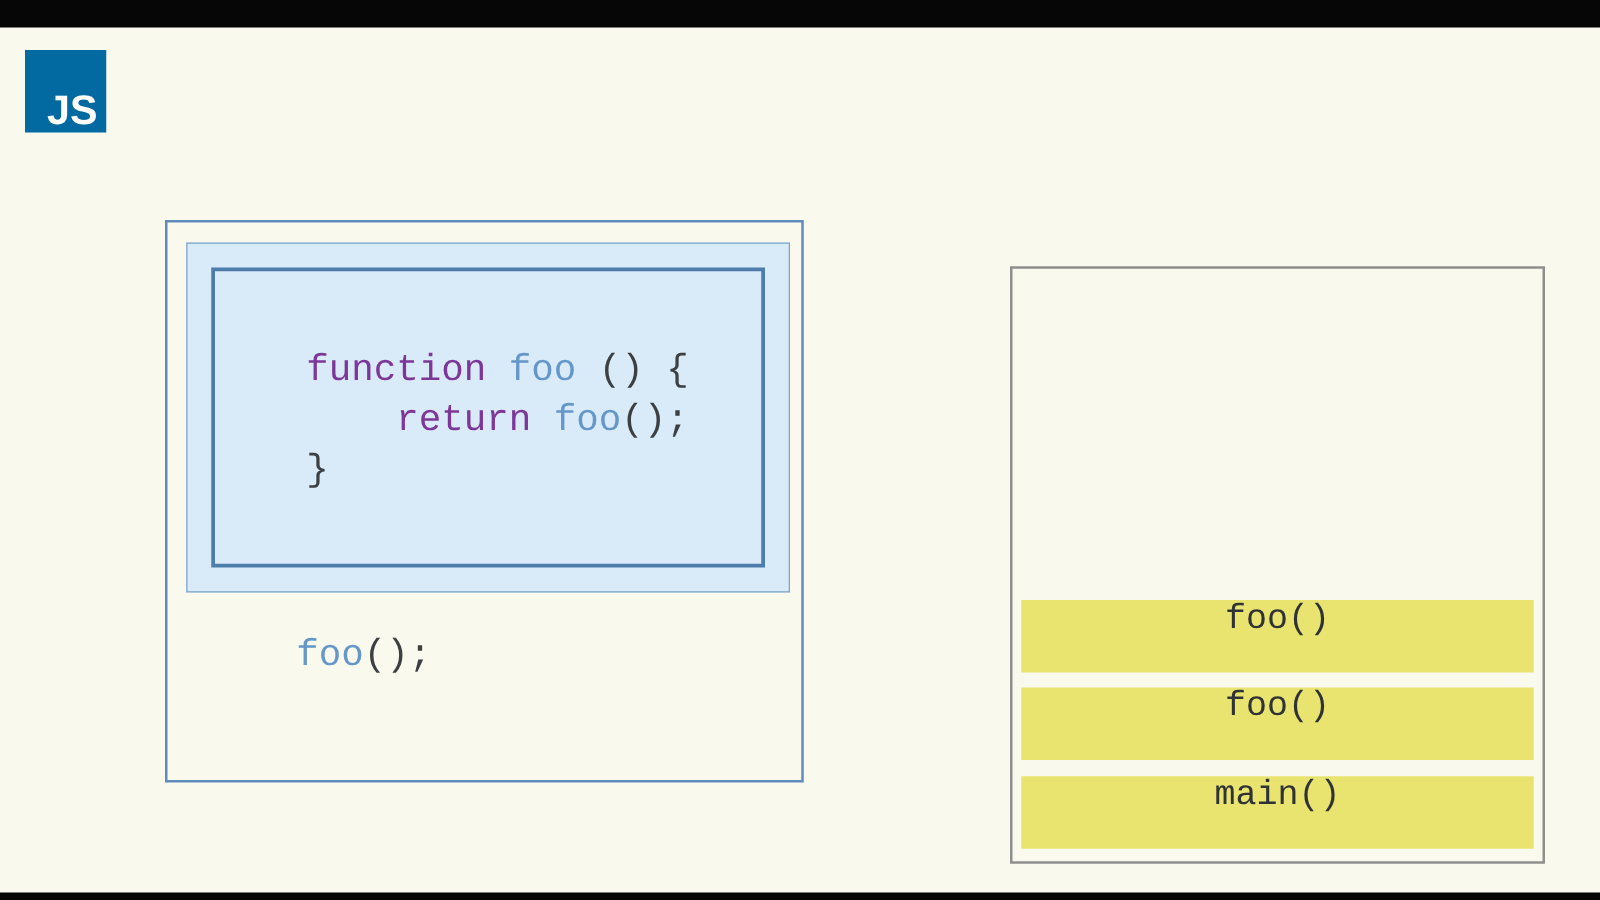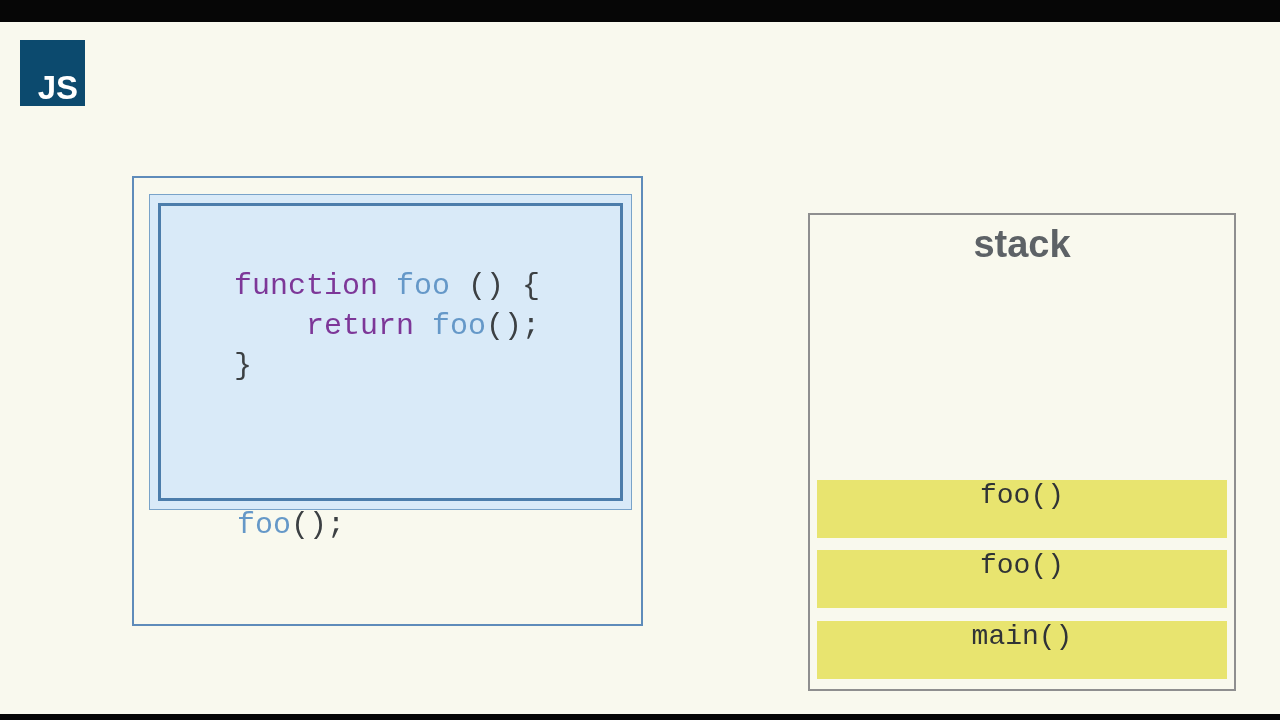--- a/index.html
+++ b/index.html
@@ -6,40 +6,40 @@
   .frame{
     position:relative;width:1280px;height:720px;overflow:hidden;
     background:#f9f9ee;font-family:"Liberation Sans",sans-serif;
   }
   .letterbox{position:absolute;left:0;width:100%;background:#060606;}
   .letterbox.top{top:0;height:22px;}
   .letterbox.bottom{bottom:0;height:6px;}
 
   .js-logo{
     position:absolute;left:20px;top:40px;width:65px;height:66px;
-    background:#0c4a6e;box-sizing:border-box;
+    background:#0369a1;box-sizing:border-box;
     display:flex;align-items:flex-end;justify-content:flex-end;
     padding:0 7px 2px 0;
   }
   .js-logo span{color:#ffffff;font-weight:bold;font-size:33px;line-height:33px;}
 
   .title{
     position:absolute;left:0;top:32px;width:100%;text-align:center;
     color:#565b5f;font-size:78px;line-height:82px;font-weight:bold;margin:0;
   }
   .title span{display:inline-block;transform:scaleX(0.64);transform-origin:50% 50%;letter-spacing:-1px;white-space:pre;}
 
   
   .code-panel{
     position:absolute;left:132px;top:176px;width:511px;height:450px;
     border:2px solid #5f8cba;box-sizing:border-box;background:#f9f9ee;
   }
   .screen{
-    position:absolute;left:149px;top:194px;width:483px;height:316px;
-    background:#d9eaf8;border:1px solid #79a3c9;box-sizing:border-box;padding:8px;
+    position:absolute;left:149px;top:194px;width:483px;height:280px;
+    background:#d9eaf8;border:1px solid #79a3c9;box-sizing:border-box;padding:19px;
   }
   .screen-inner{
     width:100%;height:100%;border:3px solid #4c7dab;box-sizing:border-box;
     padding:60px 0 0 73px;
   }
   .code{font-family:"Liberation Mono","DejaVu Sans Mono",monospace;font-size:30px;line-height:40px;color:#3c4043;}
   .code-line{height:40px;}
   .code span{white-space:pre;}
   .tok-keyword{color:#7d3798;}
   .tok-identifier{color:#6598c8;}
@@ -85,21 +85,20 @@
         <div class="code-line"><span class="tok-keyword">function</span><span class="tok-plain"> </span><span class="tok-identifier">foo</span><span class="tok-plain"> () {</span></div>
         <div class="code-line"><span class="tok-plain">    </span><span class="tok-keyword">return</span><span class="tok-plain"> </span><span class="tok-identifier">foo</span><span class="tok-plain">();</span></div>
         <div class="code-line"><span class="tok-plain">}</span></div>
       </div>
     </div>
   </div>
 
   <div class="code call-line"><span class="tok-identifier">foo</span><span class="tok-plain">();</span></div>
 
   <div class="stack-panel">
-    <div class="stack-label">stack</div>
     <div class="stack-bar pos-0">
         <span>foo()</span>
       </div>
     <div class="stack-bar pos-1">
         <span>foo()</span>
       </div>
     <div class="stack-bar pos-2">
         <span>main()</span>
       </div>
   </div>

